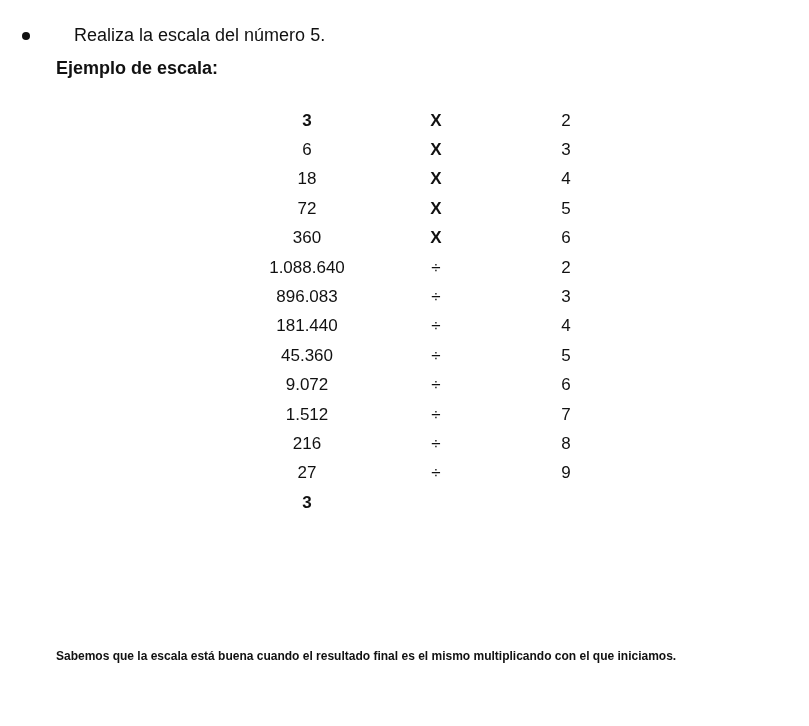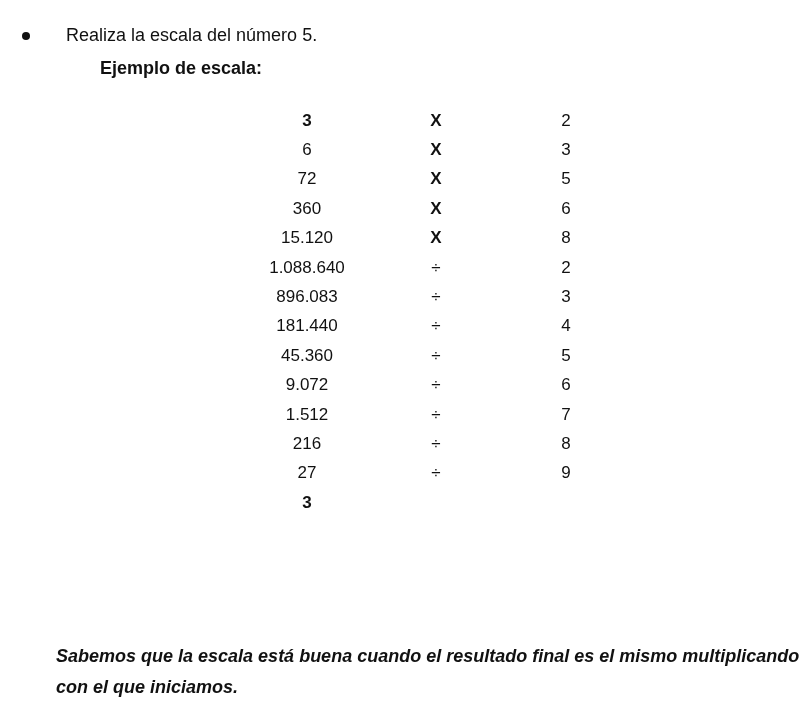--- a/index.html
+++ b/index.html
@@ -26,32 +26,31 @@
       position: absolute;
       left: 0;
       top: 10px;
       width: 8px;
       height: 8px;
       border-radius: 50%;
       background: #111;
     }
     .bullet-text {
       position: absolute;
-      left: 44px;
+      left: 52px;
       top: 0;
       white-space: nowrap;
     }
     .subheading {
       position: absolute;
       left: 56px;
       top: 58px;
       font-size: 18px;
       font-weight: bold;
       white-space: nowrap;
-      margin-left: 44px;
     }
     .scale-table {
       position: absolute;
       left: 248px;
       top: 106px;
       border-collapse: collapse;
       font-size: 17px;
     }
     .scale-table td {
       height: 29.4px;
@@ -62,24 +61,23 @@
     .col-value { width: 118px; }
     .col-op { width: 140px; font-weight: bold; }
     .col-op.div { font-weight: normal; }
     .col-factor { width: 120px; }
     .bold { font-weight: bold; }
     .conclusion {
       position: absolute;
       left: 56px;
       top: 641px;
       width: 750px;
-      font-size: 18px;
+      font-size: 12px;
       line-height: 31px;
       font-weight: bold;
-      font-style: italic;
     }
   </style>
 </head>
 <body>
 
 <div class="bullet-line">
   <span class="bullet-dot"></span>
   <span class="bullet-text">Realiza la escala del número 5.</span>
 </div>
 
@@ -91,33 +89,33 @@
         <td class="col-value bold">3</td>
         <td class="col-op">X</td>
         <td class="col-factor">2</td>
       </tr>
       <tr>
         <td class="col-value">6</td>
         <td class="col-op">X</td>
         <td class="col-factor">3</td>
       </tr>
       <tr>
+        <td class="col-value">18</td>
+        <td class="col-op">X</td>
+        <td class="col-factor">4</td>
+      </tr>
+      <tr>
         <td class="col-value">72</td>
         <td class="col-op">X</td>
         <td class="col-factor">5</td>
       </tr>
       <tr>
         <td class="col-value">360</td>
         <td class="col-op">X</td>
         <td class="col-factor">6</td>
-      </tr>
-      <tr>
-        <td class="col-value">15.120</td>
-        <td class="col-op">X</td>
-        <td class="col-factor">8</td>
       </tr>
       <tr>
         <td class="col-value">1.088.640</td>
         <td class="col-op div">÷</td>
         <td class="col-factor">2</td>
       </tr>
       <tr>
         <td class="col-value">896.083</td>
         <td class="col-op div">÷</td>
         <td class="col-factor">3</td>

